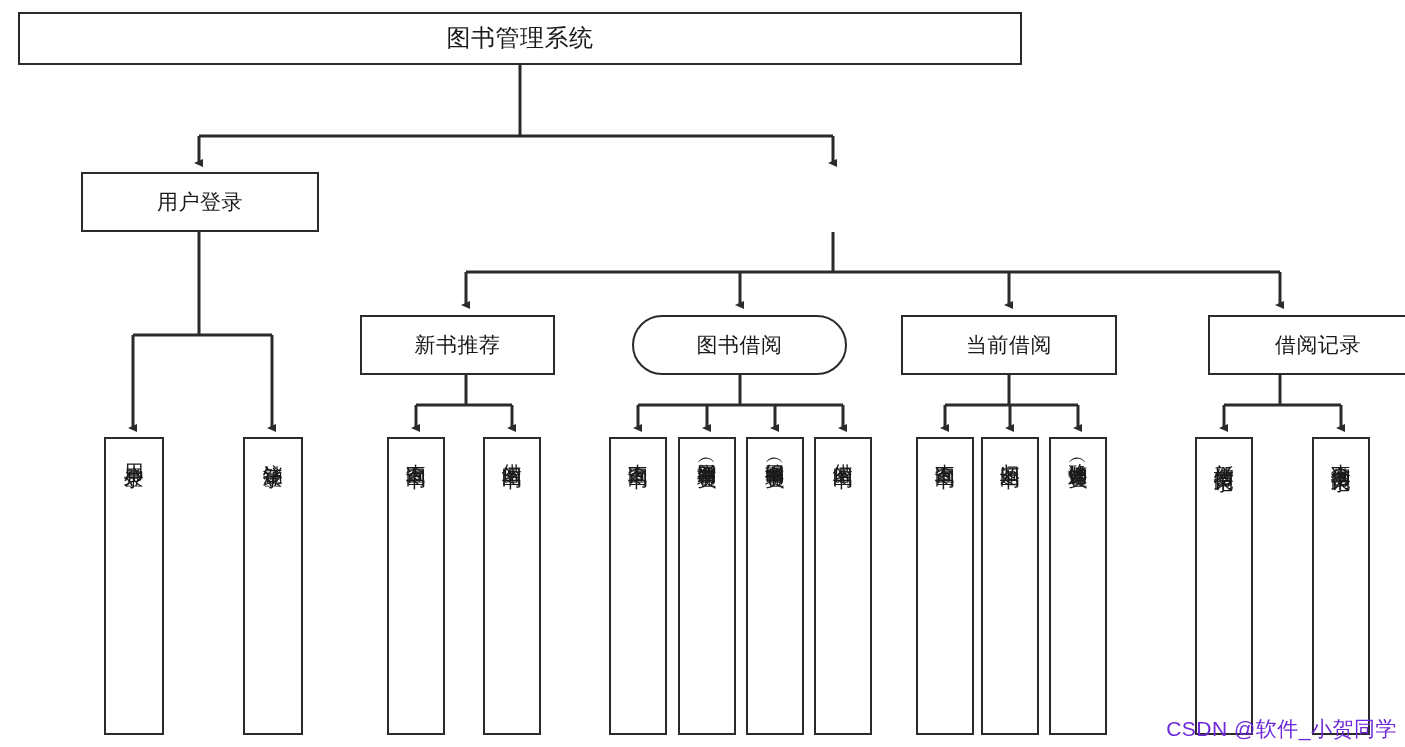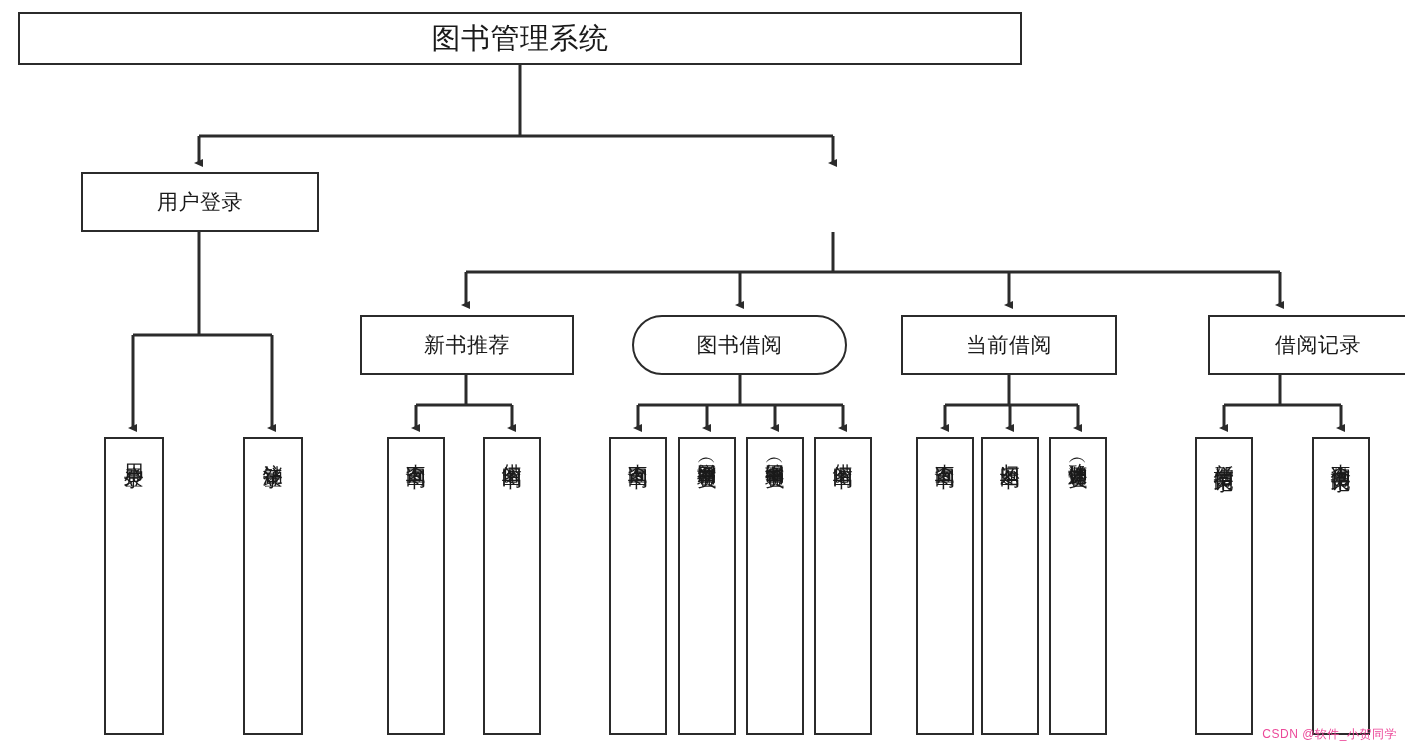--- a/index.html
+++ b/index.html
@@ -39,21 +39,21 @@
     text-align: center;
     line-height: 1.18;
     letter-spacing: 0.5px;
     white-space: nowrap;
   }
   
   .h-node .label {
     font-size: 21px;
   }
   .root.h-node .label {
-    font-size: 29px;
+    font-size: 24px;
   }
   
   .v-node {
     align-items: flex-start;
     padding-top: 9px;
   }
   .v-node .label {
     writing-mode: vertical-rl;
     text-orientation: upright;
     font-size: 20px;
@@ -63,22 +63,22 @@
     height: auto;
   }
   .v-node.tall .label {
     font-size: 19px;
     letter-spacing: 1px;
   }
   .watermark {
     position: absolute;
     right: 8px;
     bottom: 4px;
-    font-size: 12px;
-    color: #ec4899;
+    font-size: 21px;
+    color: #6d28d9;
     letter-spacing: 0.5px;
     z-index: 5;
     white-space: nowrap;
     font-family: "Liberation Sans", "DejaVu Sans", sans-serif;
   }
 </style>
 </head>
 <body>
 
 <div id="canvas">
@@ -137,21 +137,21 @@
 
   <div class="node h-node root" style="left:18px; top:12px; width:1004px; height:53px;">
     <span class="label">图书管理系统</span>
   </div>
 
   <div class="node h-node" style="left:81px; top:172px; width:238px; height:60px;">
     <span class="label">用户登录</span>
   </div>
 
 
-  <div class="node h-node" style="left:360px; top:315px; width:214px; height:60px;">
+  <div class="node h-node" style="left:360px; top:315px; width:195px; height:60px;">
     <span class="label">新书推荐</span>
   </div>
 
   <div class="node h-node" style="left:632px; top:315px; width:215px; height:60px;border-radius:30px;">
     <span class="label">图书借阅</span>
   </div>
 
   <div class="node h-node" style="left:901px; top:315px; width:216px; height:60px;justify-content:center;">
     <span class="label">当前借阅</span>
   </div>

